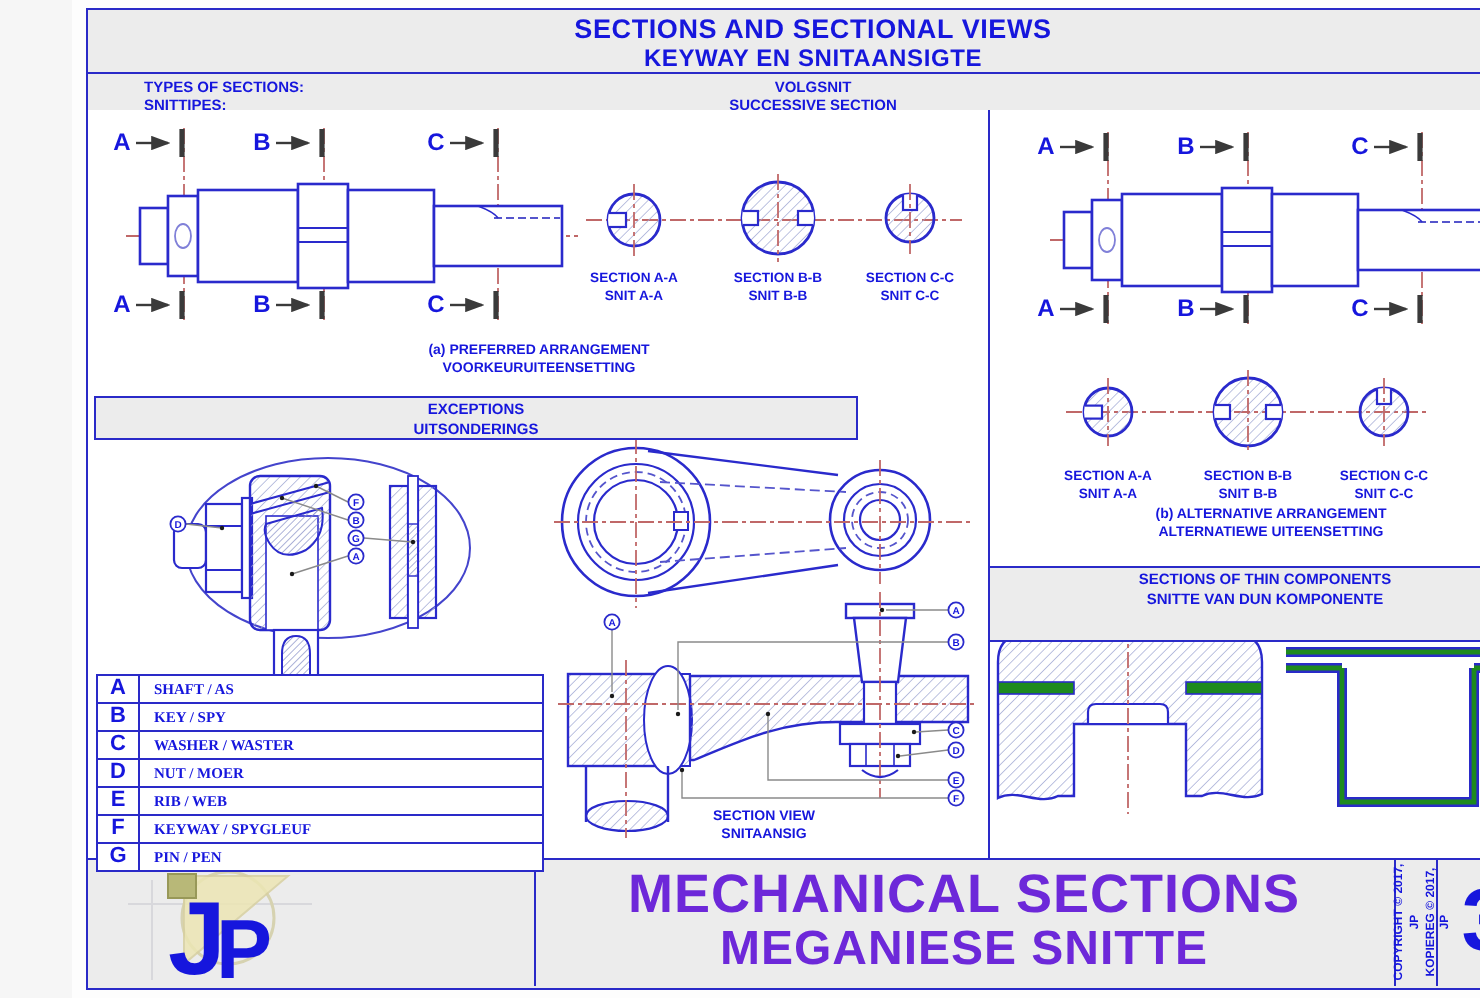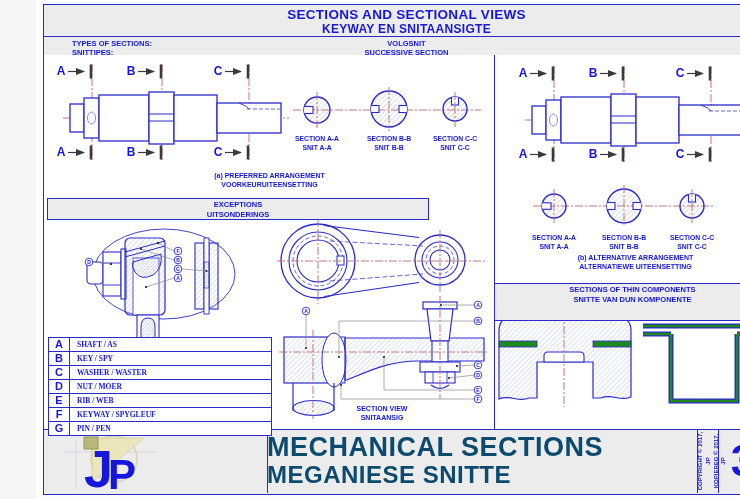--- a/index.html
+++ b/index.html
@@ -28,21 +28,21 @@
   .legend-row{display:flex;height:13px;border-bottom:1px solid #2a2ac8;}
   .legend-row:last-child{border-bottom:none;}
   .legend-key{width:20px;border-right:1.2px solid #2a2ac8;color:#1616dd;font-weight:bold;
               font-size:11px;text-align:center;line-height:12px;}
   .legend-label{flex:1;color:#1616dd;font-weight:bold;font-size:7.5px;line-height:13px;
                 padding-left:7px;white-space:nowrap;font-family:Liberation Serif, serif;}
   .footer{left:7px;top:429px;width:727px;height:66px;}
   .footer-logo-cell{position:absolute;left:0;top:0;width:223px;height:63px;
                     border-right:1.5px solid #2a2ac8;}
   .footer-title-cell{position:absolute;left:223px;top:0;width:430px;height:63px;
-                     border-right:1.5px solid #2a2ac8;color:#0c4a6e;font-weight:bold;}
+                     border-right:1.5px solid #2a2ac8;text-align:center;color:#6d28d9;font-weight:bold;}
   .footer-title-cell .t1{font-size:27px;line-height:30px;margin-top:2px;letter-spacing:.5px;}
   .footer-title-cell .t2{font-size:24px;line-height:26px;letter-spacing:.5px;}
   .copyright-cell{position:absolute;left:653px;top:0;width:21px;height:63px;
                   border-right:1.5px solid #2a2ac8;}
   .copyright-inner{position:absolute;left:-21px;top:21px;width:62px;height:20px;
                    transform:rotate(-90deg);color:#1616dd;font-weight:bold;font-size:6px;
                    line-height:1.3;text-align:center;}
   .number-cell{position:absolute;left:674px;top:0;width:50px;height:63px;text-align:center;
                color:#1616dd;font-weight:bold;font-size:44px;line-height:62px;}
   svg text{font-family:"Liberation Sans",sans-serif;font-weight:bold;fill:#1616dd;}

